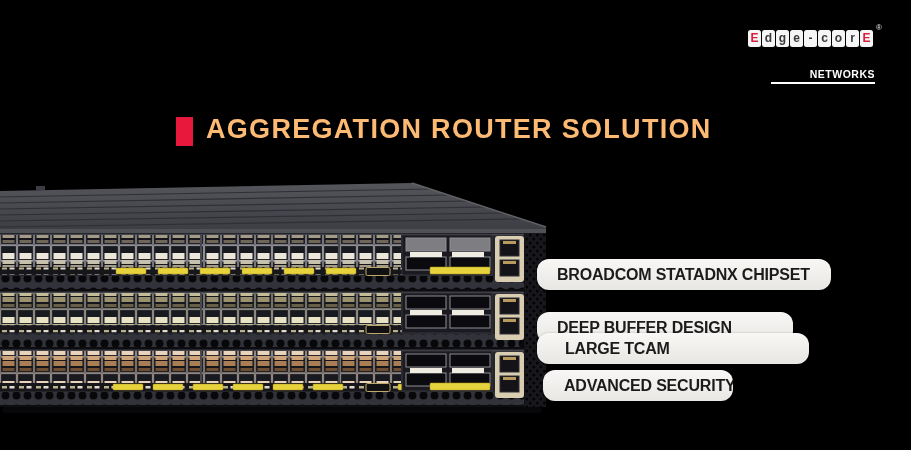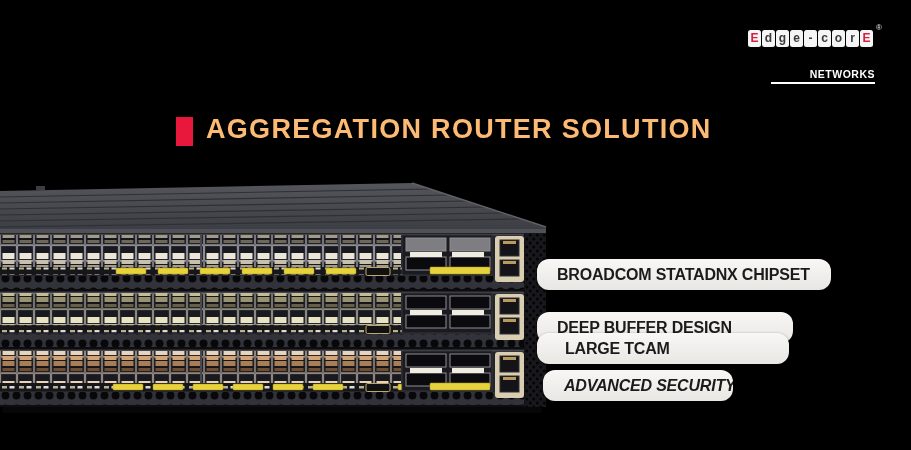--- a/index.html
+++ b/index.html
@@ -37,22 +37,22 @@
   .pill{
     position:absolute;left:537px;height:31px;border-radius:12px;
     background:linear-gradient(#f8f7f5,#e9e7e4);
     box-shadow:0 1px 3px rgba(0,0,0,.55);
     color:#1b1b1b;font-size:16px;font-weight:600;line-height:31px;
     letter-spacing:-.2px;padding-left:20px;box-sizing:border-box;
     white-space:nowrap;overflow:hidden;
   }
   .pill:nth-of-type(1){top:259px;width:294px;}
   .pill:nth-of-type(2){top:296px;width:256px;margin-top:16px;}
-  .pill:nth-of-type(3){top:333px;width:252px;padding-left:28px;}
-  .pill:nth-of-type(4){top:370px;left:543px;width:190px;padding-left:21px;font-style:italic;}
+  .pill:nth-of-type(3){top:333px;width:272px;padding-left:28px;}
+  .pill:nth-of-type(4){top:370px;left:543px;width:190px;padding-left:21px;}
 </style>
 </head>
 <body>
 
 <div class="stage">
 
   <div class="logo">
     <div class="logo-tiles">
       <span class="logo-tile red">E</span>
       <span class="logo-tile">d</span>

